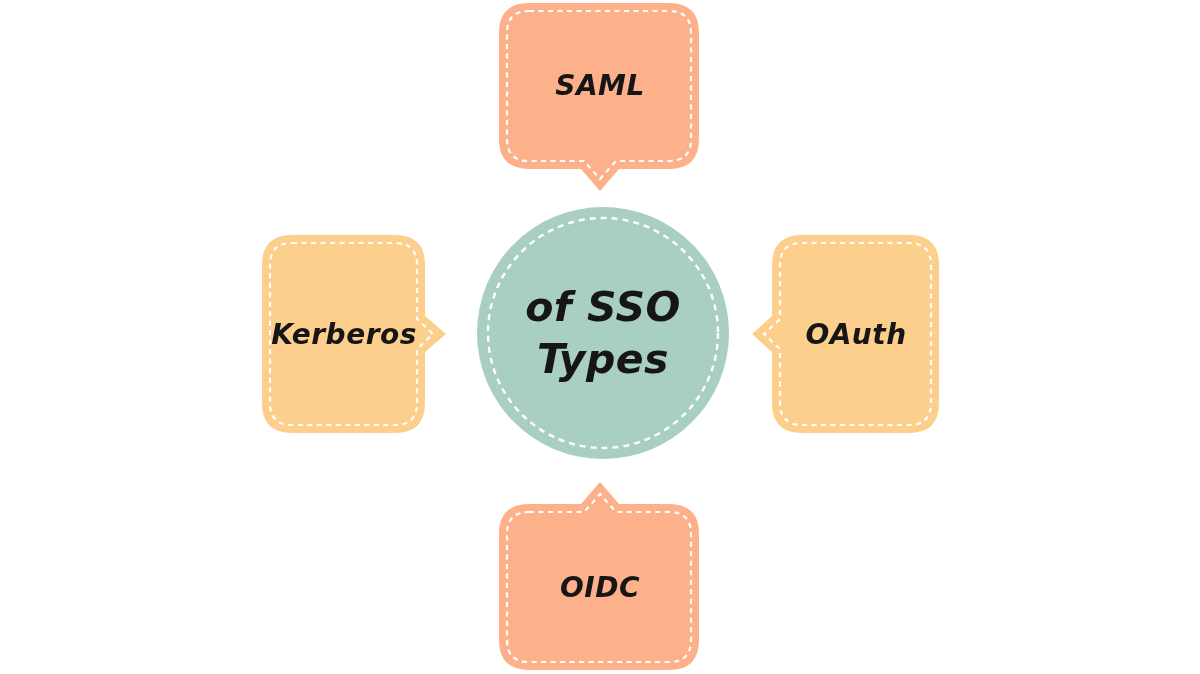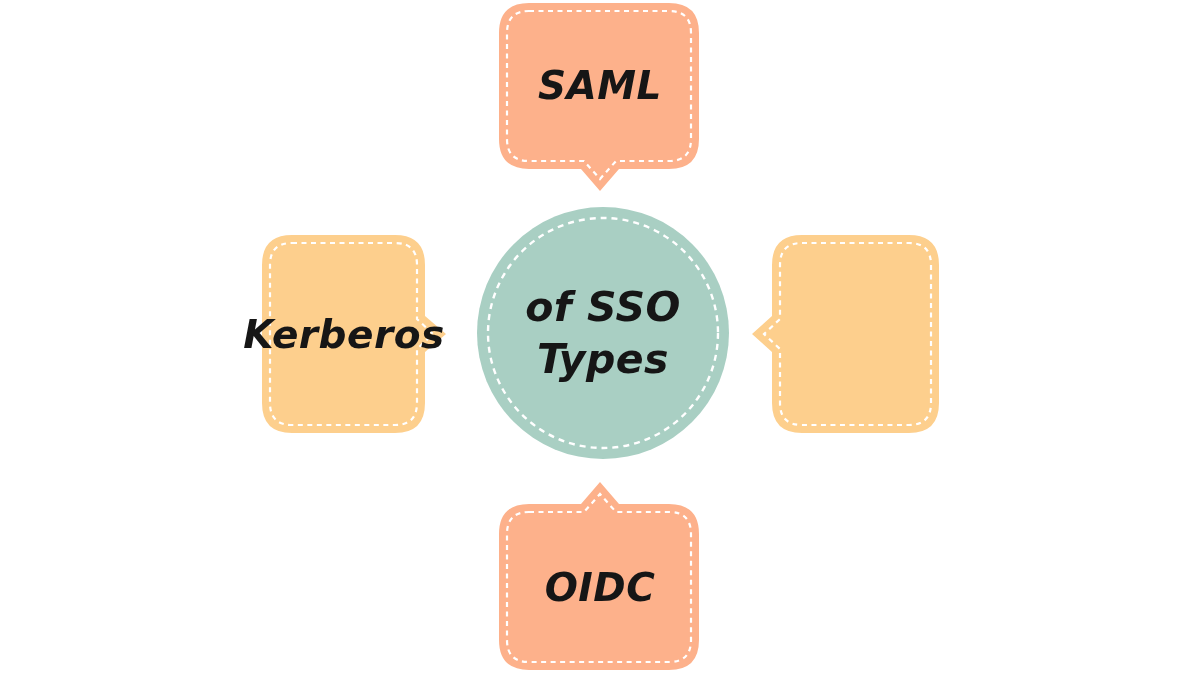--- a/index.html
+++ b/index.html
@@ -17,21 +17,21 @@
     position: absolute;
     display: flex;
     align-items: center;
     justify-content: center;
     text-align: center;
     font-weight: bold;
     font-style: italic;
     color: #161616;
     pointer-events: none;
   }
-  .node-label { font-size: 39px; letter-spacing: 0.5px; }
+  .node-label { font-size: 28px; letter-spacing: 0.5px; }
   .center-label { flex-direction: column; font-size: 41px; line-height: 1.28; letter-spacing: 0.5px; }
 </style>
 </head>
 <body>
 
 <div class="canvas">
 
   <div class="abs" style="left:476px; top:206px;">
     <svg class="bubble-svg" width="254" height="254" viewBox="0 0 254 254">
       <circle cx="127" cy="127" r="126" fill="#A9CFC3"></circle>
@@ -50,20 +50,21 @@
     </svg>
   </div>
   <div class="label node-label" style="left:497px; top:2px; width:206px; height:166px;">SAML</div>
 
   <div class="abs" style="left:749px; top:234px;">
     <svg class="bubble-svg" width="192" height="200" viewBox="0 0 192 200">
       <path d="M 53 1 H 160 Q 190 1 190 31 V 169 Q 190 199 160 199 H 53 Q 23 199 23 169 V 118 L 3 100 L 23 82 V 31 Q 23 1 53 1 Z" fill="#FDCF8D"></path>
       <path d="M 53 9 H 160 Q 182 9 182 31 V 169 Q 182 191 160 191 H 53 Q 31 191 31 169 V 115 L 15 100 L 31 85 V 31 Q 31 9 53 9 Z" fill="none" stroke-width="2.2" stroke-dasharray="5 4.5" stroke="#FFFFFF"></path>
     </svg>
   </div>
+  <div class="label node-label" style="left:772px; top:235px; width:168px; height:198px;">OAuth</div>
 
   <div class="abs" style="left:497px; top:481px;">
     <svg class="bubble-svg" width="206" height="192" viewBox="0 0 206 192">
       <path d="M 32 23 H 84 L 103 1 L 122 23 H 172 Q 202 23 202 53 V 159 Q 202 189 172 189 H 32 Q 2 189 2 159 V 53 Q 2 23 32 23 Z" fill="#FDB18B"></path>
       <path d="M 32 31 H 87 L 103 13 L 119 31 H 172 Q 194 31 194 53 V 159 Q 194 181 172 181 H 32 Q 10 181 10 159 V 53 Q 10 31 32 31 Z" fill="none" stroke-width="2.2" stroke-dasharray="5 4.5" stroke="#FFFFFF"></path>
     </svg>
   </div>
   <div class="label node-label" style="left:497px; top:504px; width:206px; height:166px;">OIDC</div>
 
   <div class="abs" style="left:261px; top:234px;">

